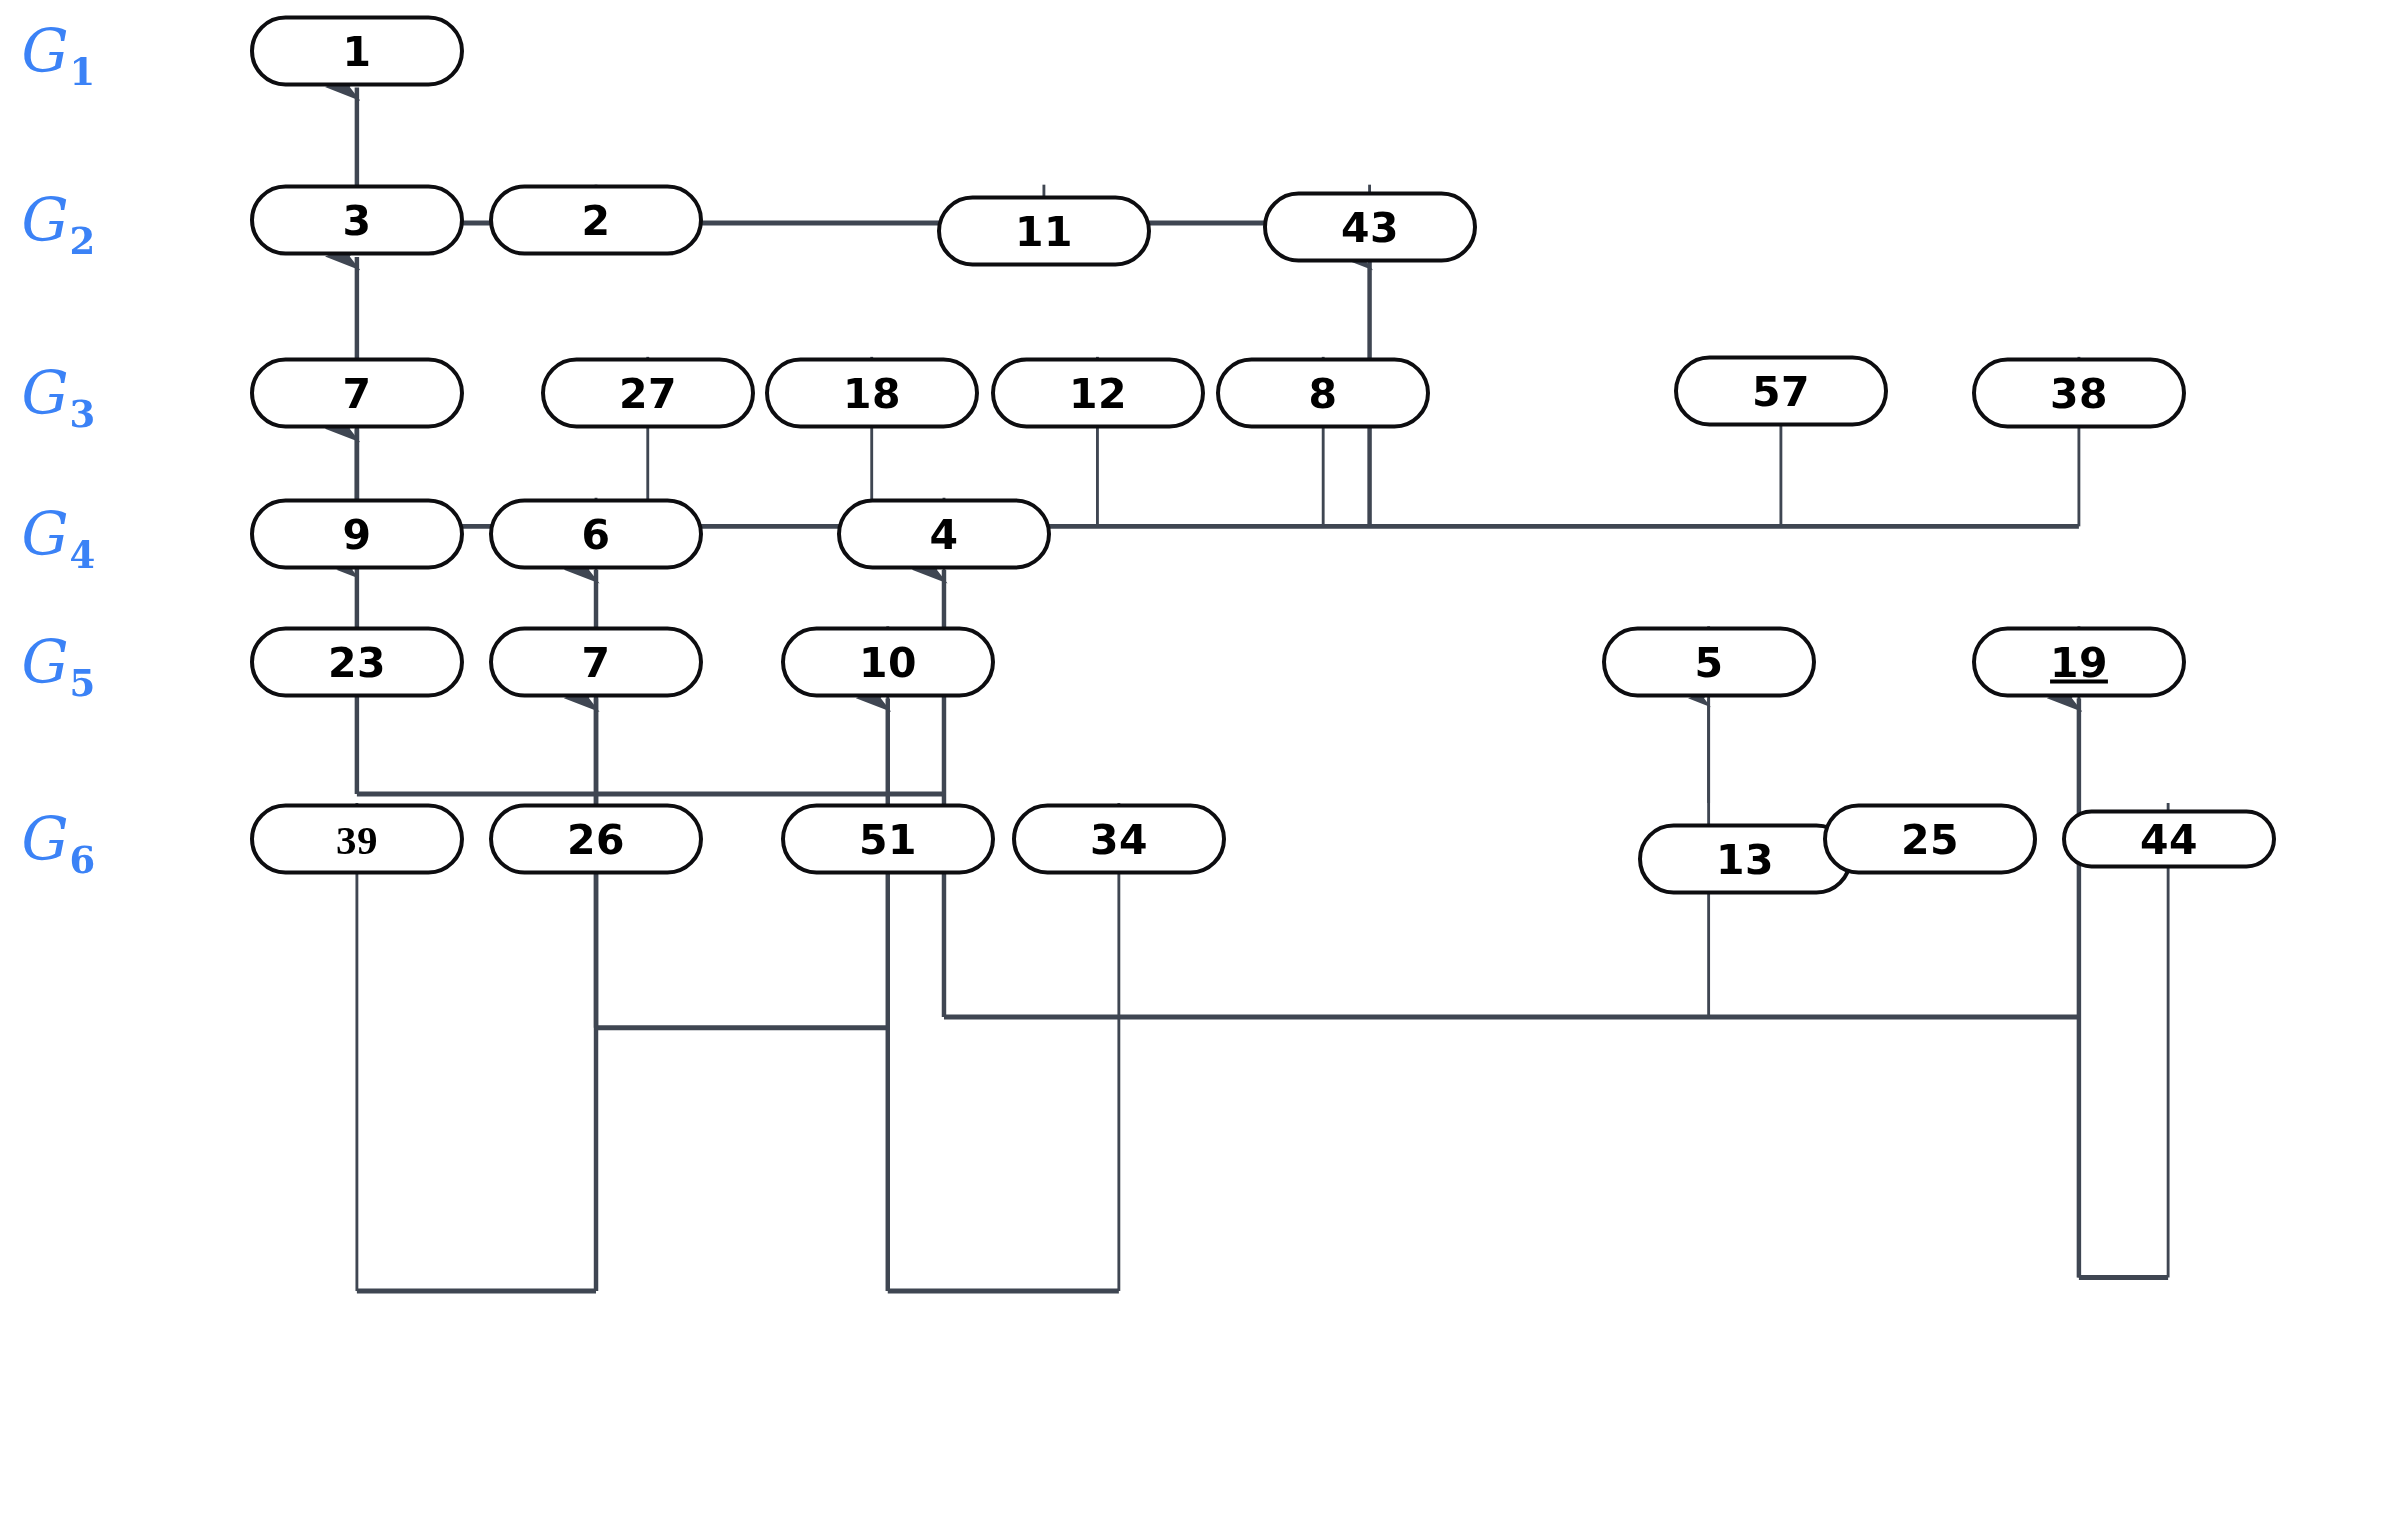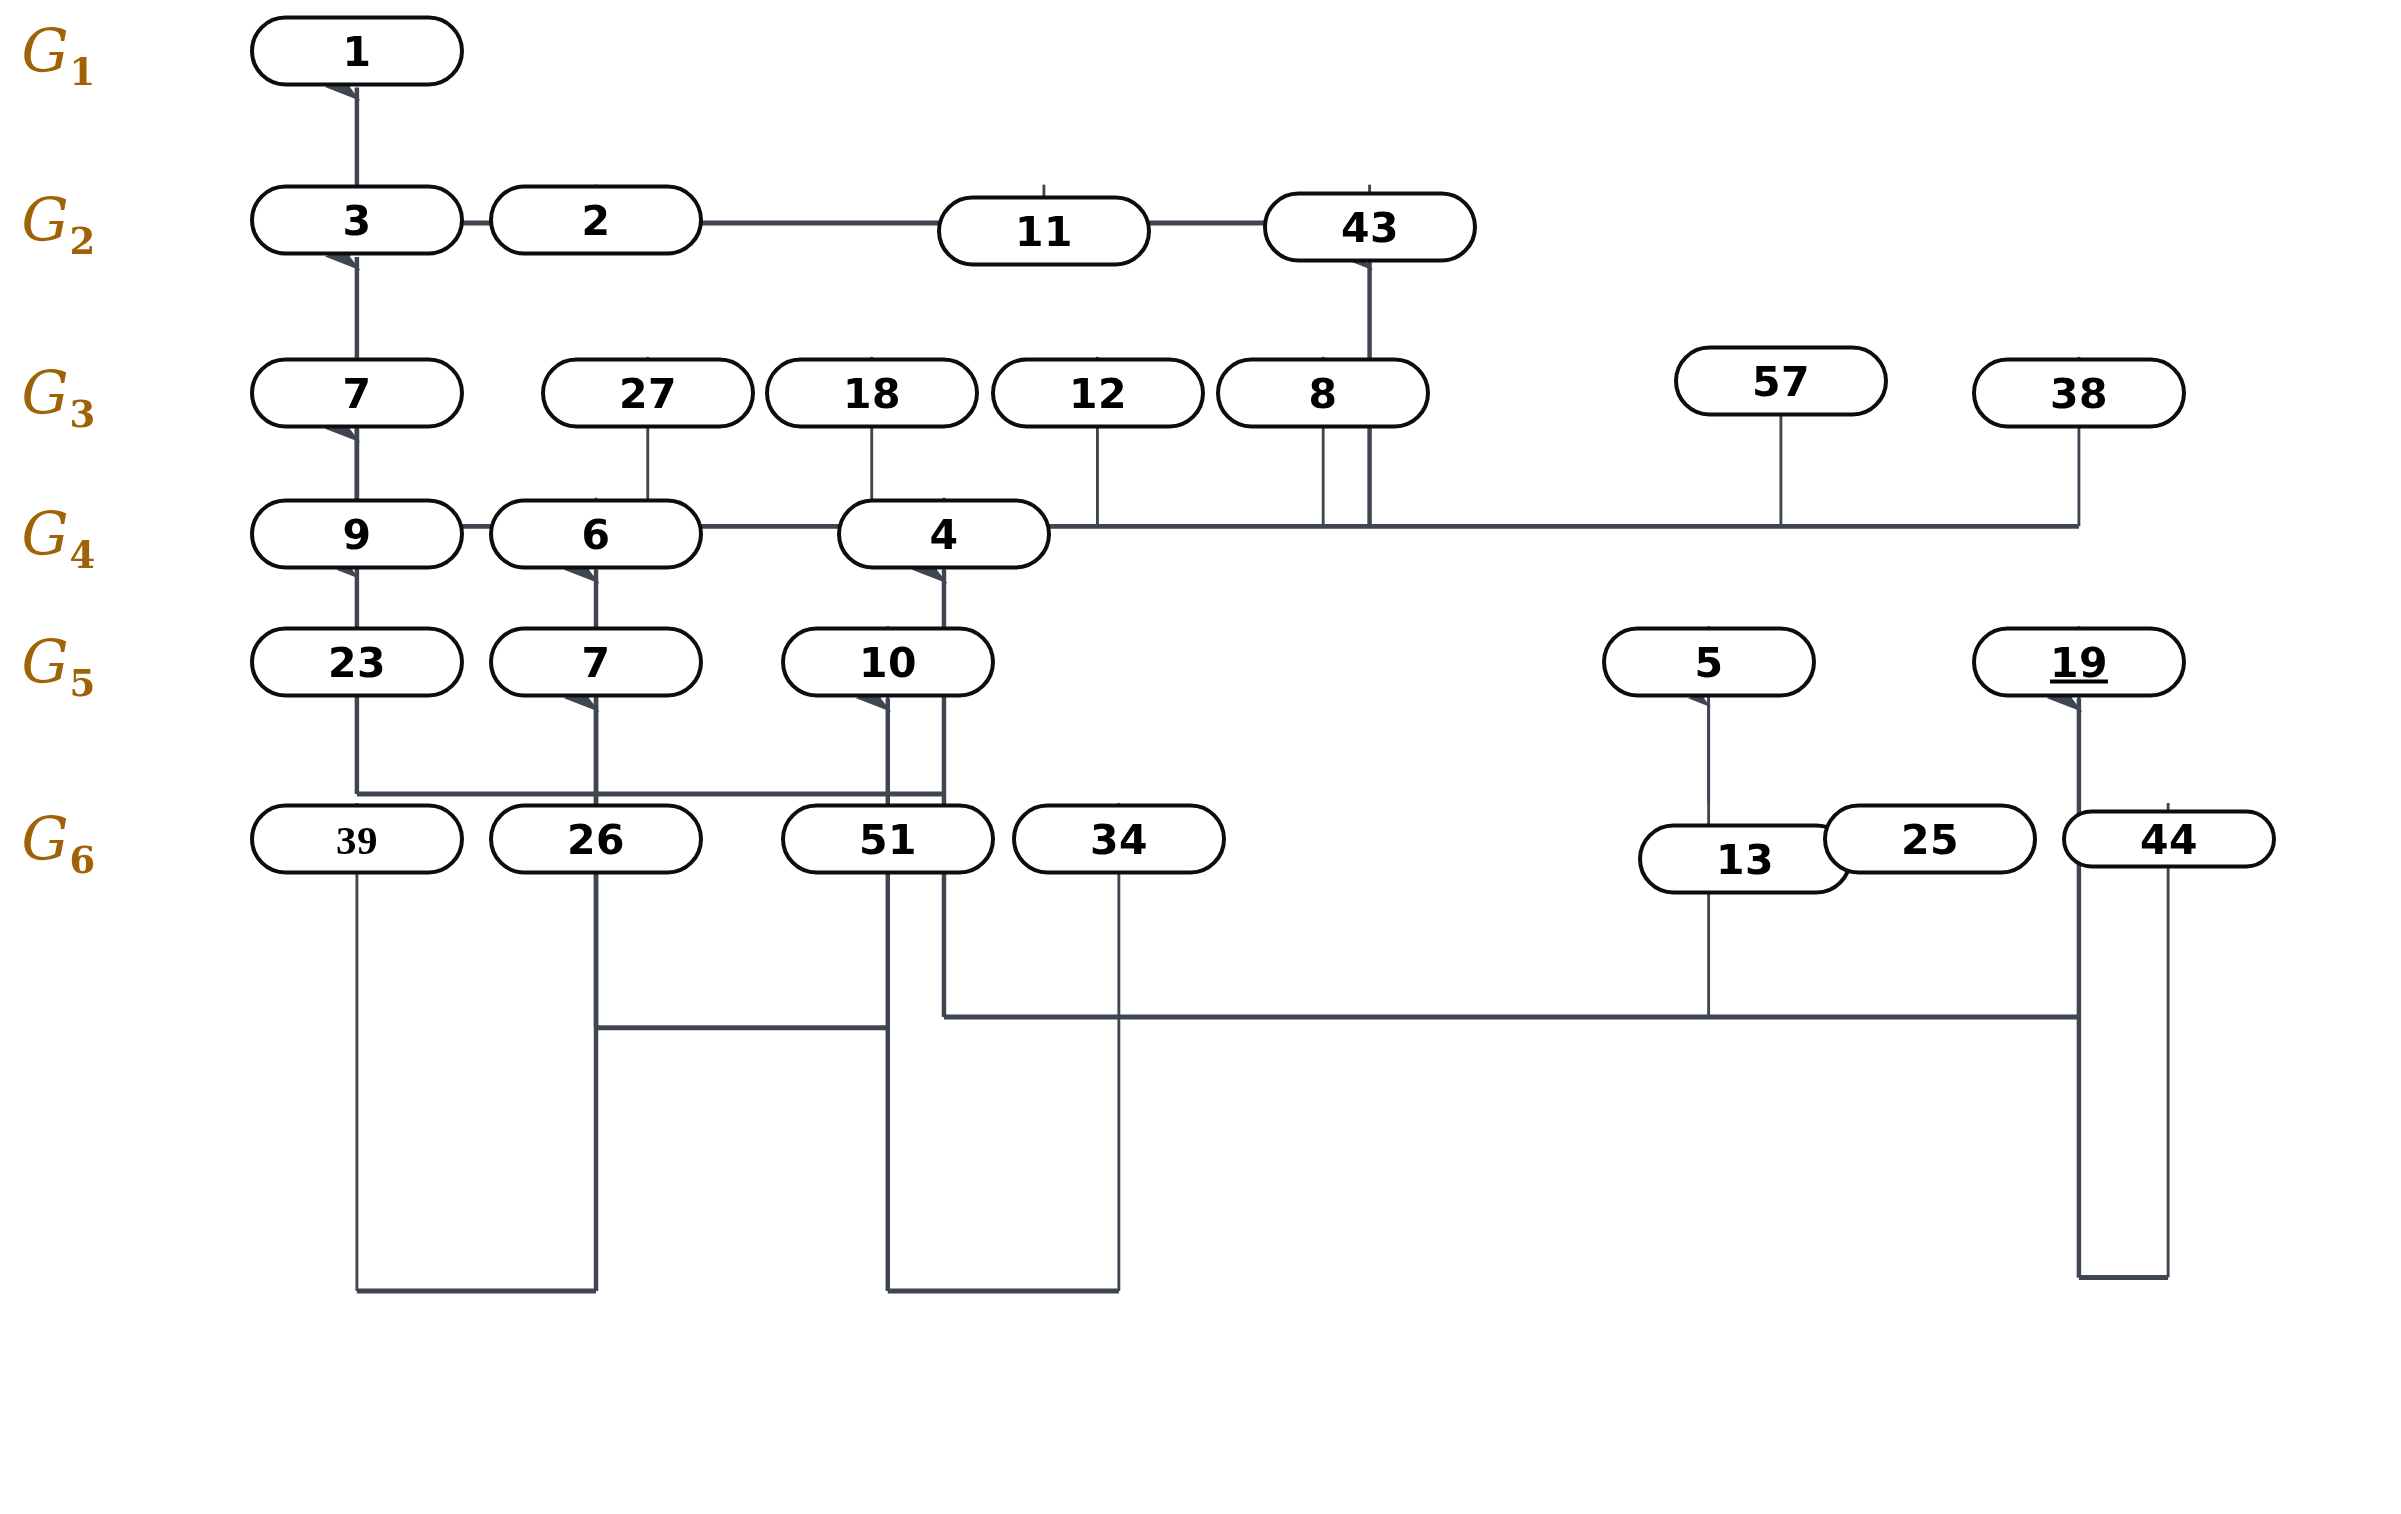--- a/index.html
+++ b/index.html
@@ -24,21 +24,21 @@
     top: 0;
     width: 2401px;
     height: 1514px;
     pointer-events: none;
   }
   .level-label {
     position: absolute;
     font-family: "DejaVu Serif", "Liberation Serif", serif;
     font-style: italic;
     font-weight: 500;
-    color: #a16207;
+    color: #3b82f6;
     white-space: nowrap;
     transform: translate(-50%, -50%);
     line-height: 1;
     user-select: none;
   }
   .level-label .gletter {
     font-size: 59px;
     font-style: italic;
     letter-spacing: 0px;
   }
@@ -139,21 +139,21 @@
       <div class="node" style="left: 357px; top: 51px; width: 214px; height: 71px;">1</div>
       <div class="node" style="left: 357px; top: 220px; width: 214px; height: 71px;">3</div>
       <div class="node" style="left: 596px; top: 220px; width: 214px; height: 71px;">2</div>
       <div class="node" style="left: 1044px; top: 220px; width: 214px; height: 71px; margin-top: 11px;">11</div>
       <div class="node" style="left: 1370px; top: 227px; width: 214px; height: 71px;">43</div>
       <div class="node" style="left: 357px; top: 393px; width: 214px; height: 71px;">7</div>
       <div class="node" style="left: 648px; top: 393px; width: 214px; height: 71px;">27</div>
       <div class="node" style="left: 872px; top: 393px; width: 214px; height: 71px;">18</div>
       <div class="node" style="left: 1098px; top: 393px; width: 214px; height: 71px;">12</div>
       <div class="node" style="left: 1323px; top: 393px; width: 214px; height: 71px;">8</div>
-      <div class="node" style="left: 1781px; top: 381px; width: 214px; height: 71px;">57</div>
+      <div class="node" style="left: 1781px; top: 391px; width: 214px; height: 71px;">57</div>
       <div class="node" style="left: 2079px; top: 393px; width: 214px; height: 71px;">38</div>
       <div class="node" style="left: 357px; top: 534px; width: 214px; height: 71px;">9</div>
       <div class="node" style="left: 596px; top: 534px; width: 214px; height: 71px;">6</div>
       <div class="node" style="left: 944px; top: 534px; width: 214px; height: 71px;">4</div>
       <div class="node" style="left: 357px; top: 662px; width: 214px; height: 71px;">23</div>
       <div class="node" style="left: 596px; top: 662px; width: 214px; height: 71px;">7</div>
       <div class="node" style="left: 888px; top: 662px; width: 214px; height: 71px;">10</div>
       <div class="node" style="left: 1709px; top: 662px; width: 214px; height: 71px;">5</div>
       <div class="node" style="left: 2079px; top: 662px; width: 214px; height: 71px; text-decoration: underline;">19</div>
       <div class="node" style="left: 357px; top: 839px; width: 214px; height: 71px; font-family: Liberation Serif, serif;">39</div>

